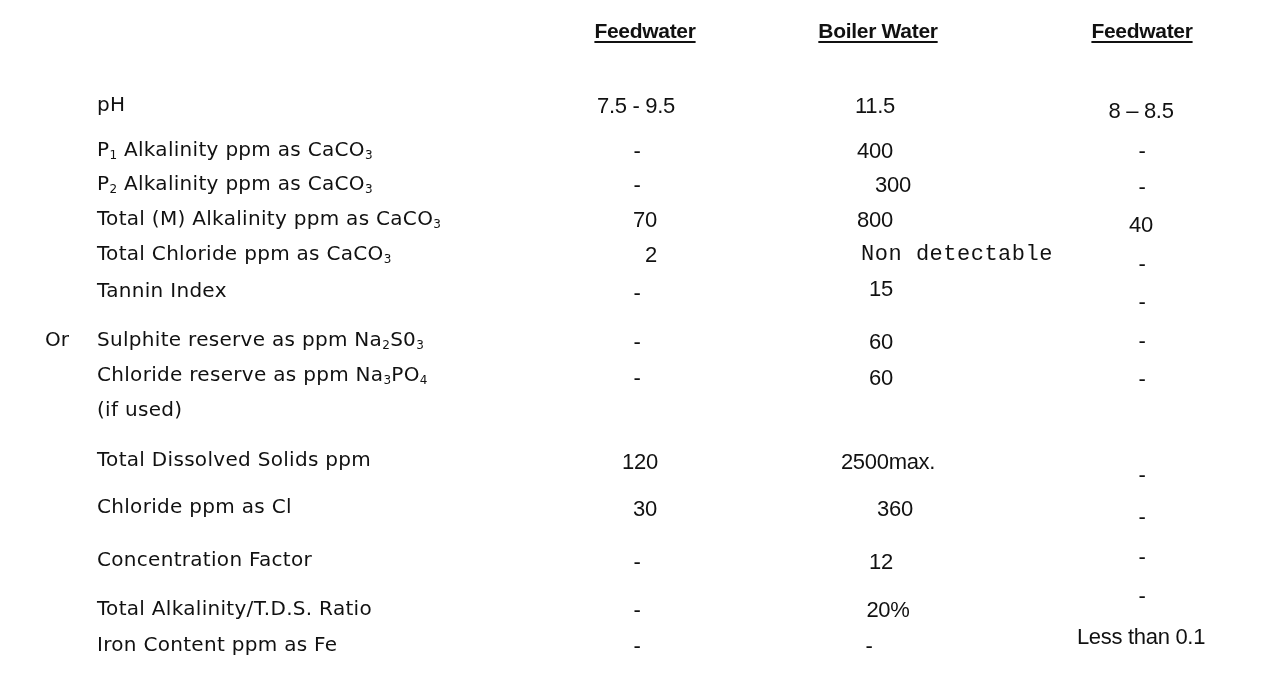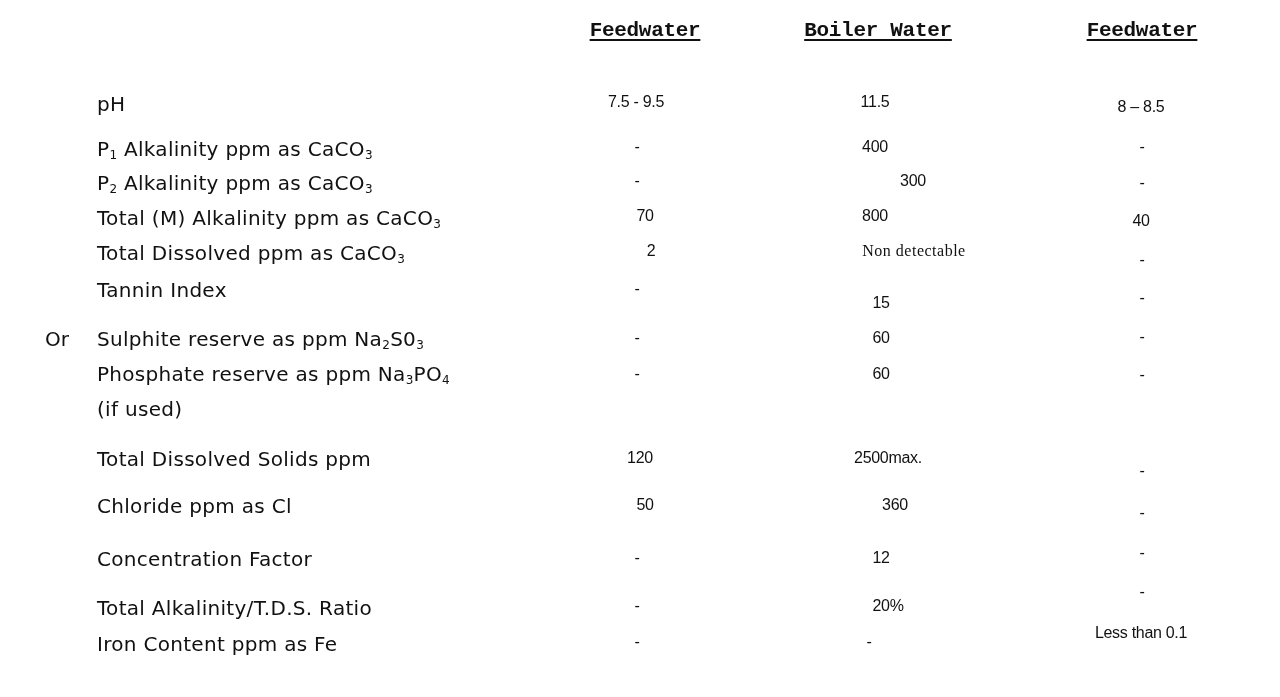--- a/index.html
+++ b/index.html
@@ -1,66 +1,66 @@
 <!DOCTYPE html>
 <html><head>
 <meta charset="utf-8">
 <style>
   html, body { margin: 0; padding: 0; background: #ffffff; }
   body { width: 1280px; height: 697px; position: relative; overflow: hidden; color: #111; }
-  .hdr { position: absolute; top: 19px; font-family: Liberation Mono, monospace; font-weight: bold; font-size: 21px; text-decoration: underline; text-underline-offset: 3px; text-decoration-thickness: 2px; letter-spacing: -0.3px; white-space: nowrap; transform: translateX(-50%); }
+  .hdr { position: absolute; top: 19px; font-family: Liberation Sans, sans-serif; font-weight: bold; font-size: 21px; text-decoration: underline; text-underline-offset: 3px; text-decoration-thickness: 2px; letter-spacing: -0.3px; white-space: nowrap; transform: translateX(-50%); }
   .lbl { position: absolute; left: 97px; font-family: "DejaVu Sans", sans-serif; font-size: 20px; white-space: nowrap; letter-spacing: 0.3px; text-align: center; }
   .or { position: absolute; left: 45px; font-family: "DejaVu Sans", sans-serif; font-size: 20px; }
-  .val { position: absolute; font-family: "Liberation Sans", sans-serif; font-size: 16px; white-space: nowrap; transform: translateX(-50%); letter-spacing: -0.3px; }
-  .val.nd { font-family: Liberation Serif, serif; letter-spacing: 0.5px; }
+  .val { position: absolute; font-family: "Liberation Sans", sans-serif; font-size: 22px; white-space: nowrap; transform: translateX(-50%); letter-spacing: -0.3px; }
+  .val.nd { font-family: Liberation Mono, monospace; letter-spacing: 0.5px; margin-left: 43px; }
   sub { font-size: 12px; vertical-align: -3px; }
 </style>
 </head>
 <body>
 
 <div class="hdr" style="left:645px">Feedwater</div>
 <div class="hdr" style="left:878px">Boiler Water</div>
 <div class="hdr" style="left:1142px">Feedwater</div>
 
 <div class="lbl" style="top:92px">pH</div>
 <div class="lbl" style="top:137px"><span>P</span><sub>1</sub><span> Alkalinity ppm as CaCO</span><sub>3</sub></div>
 <div class="lbl" style="top:171px"><span>P</span><sub>2</sub><span> Alkalinity ppm as CaCO</span><sub>3</sub></div>
 <div class="lbl" style="top:206px"><span>Total (M) Alkalinity ppm as CaCO</span><sub>3</sub></div>
-<div class="lbl" style="top:241px"><span>Total Dissolved ppm as CaCO</span><sub>3</sub></div>
+<div class="lbl" style="top:241px"><span>Total Chloride ppm as CaCO</span><sub>3</sub></div>
 <div class="lbl" style="top:278px">Tannin Index</div>
 <div class="or" style="top:327px">Or</div>
 <div class="lbl" style="top:327px"><span>Sulphite reserve as ppm Na</span><sub>2</sub><span>S0</span><sub>3</sub></div>
-<div class="lbl" style="top:362px"><span>Phosphate reserve as ppm Na</span><sub>3</sub><span>PO</span><sub>4</sub></div>
+<div class="lbl" style="top:362px"><span>Chloride reserve as ppm Na</span><sub>3</sub><span>PO</span><sub>4</sub></div>
 <div class="lbl" style="top:397px">(if used)</div>
 <div class="lbl" style="top:447px">Total Dissolved Solids ppm</div>
 <div class="lbl" style="top:494px">Chloride ppm as Cl</div>
 <div class="lbl" style="top:547px">Concentration Factor</div>
 <div class="lbl" style="top:596px">Total Alkalinity/T.D.S. Ratio</div>
 <div class="lbl" style="top:632px">Iron Content ppm as Fe</div>
 
 <div class="val" style="left:636px;top:93px">7.5 - 9.5</div>
 <div class="val" style="left:637px;top:138px">-</div>
 <div class="val" style="left:637px;top:172px">-</div>
 <div class="val" style="left:645px;top:207px">70</div>
 <div class="val" style="left:651px;top:242px">2</div>
 <div class="val" style="left:637px;top:280px">-</div>
 <div class="val" style="left:637px;top:329px">-</div>
 <div class="val" style="left:637px;top:365px">-</div>
 <div class="val" style="left:640px;top:449px">120</div>
-<div class="val" style="left:645px;top:496px">50</div>
+<div class="val" style="left:645px;top:496px">30</div>
 <div class="val" style="left:637px;top:549px">-</div>
 <div class="val" style="left:637px;top:597px">-</div>
 <div class="val" style="left:637px;top:633px">-</div>
 
 <div class="val" style="left:875px;top:93px">11.5</div>
 <div class="val" style="left:875px;top:138px">400</div>
-<div class="val" style="left:913px;top:172px">300</div>
+<div class="val" style="left:893px;top:172px">300</div>
 <div class="val" style="left:875px;top:207px">800</div>
 <div class="val nd" style="left:914px;top:242px">Non detectable</div>
-<div class="val" style="left:881px;top:294px">15</div>
+<div class="val" style="left:881px;top:276px">15</div>
 <div class="val" style="left:881px;top:329px">60</div>
 <div class="val" style="left:881px;top:365px">60</div>
 <div class="val" style="left:888px;top:449px">2500max.</div>
 <div class="val" style="left:895px;top:496px">360</div>
 <div class="val" style="left:881px;top:549px">12</div>
 <div class="val" style="left:888px;top:597px">20%</div>
 <div class="val" style="left:869px;top:633px">-</div>
 
 <div class="val" style="left:1141px;top:98px">8 – 8.5</div>
 <div class="val" style="left:1142px;top:138px">-</div>

